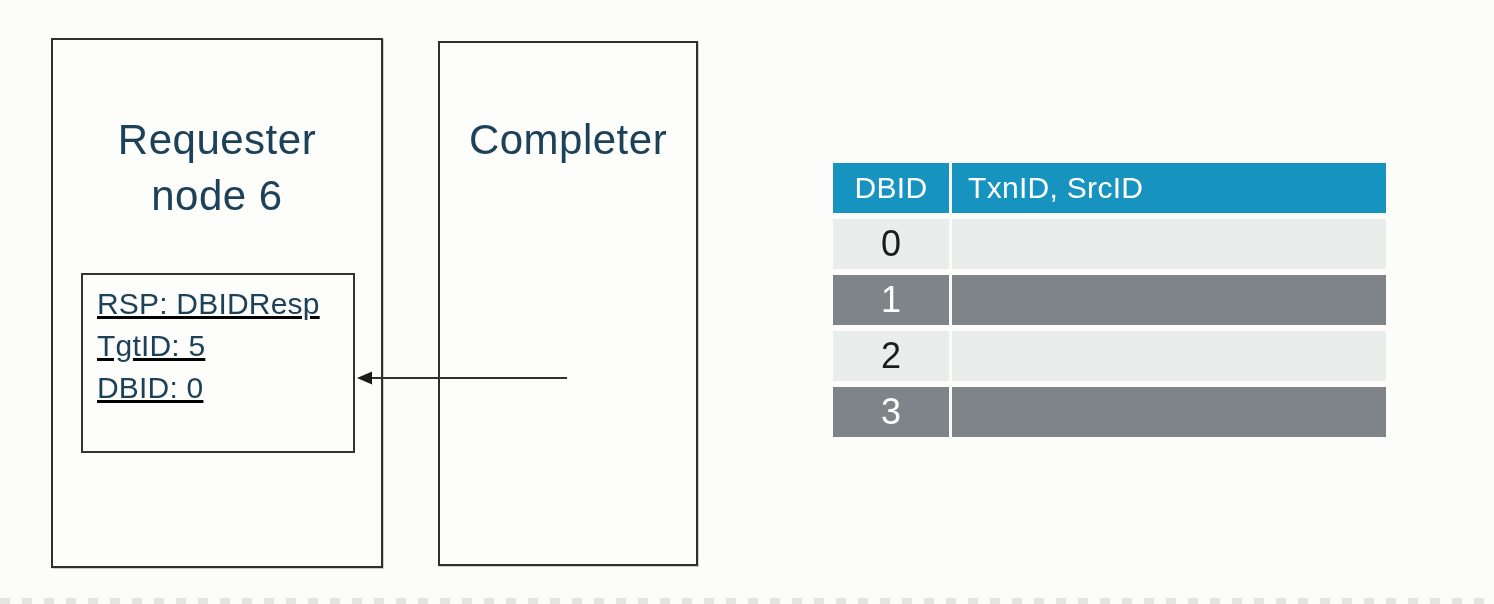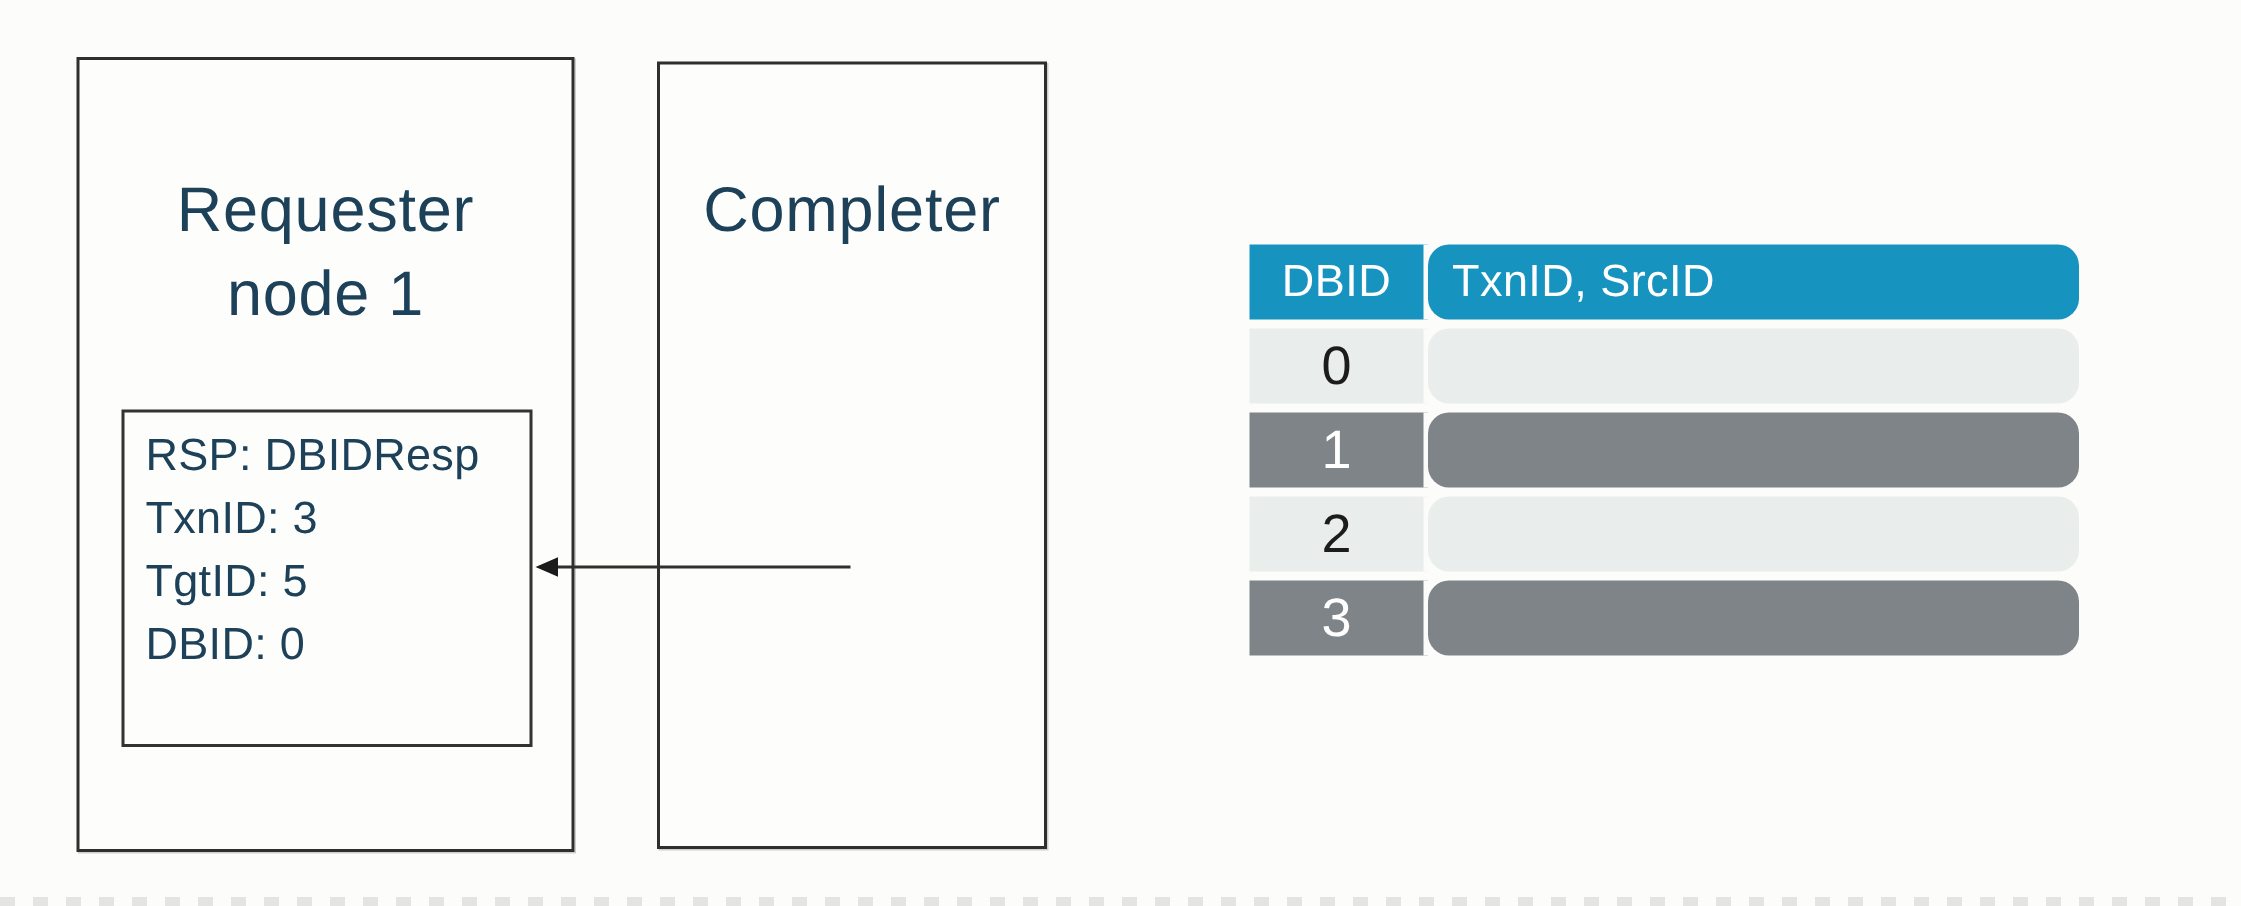--- a/index.html
+++ b/index.html
@@ -33,25 +33,26 @@
     letter-spacing: 0.5px;
   }
   #requester-box .node-title { top: 72px; }
   #completer-box .node-title { top: 69px; }
   .node-title span { display: block; }
 
   
   .message-box {
     position: absolute;
     left: 81px; top: 273px;
-    width: 274px; height: 225px;
+    width: 274px; height: 180px;
     background: #fdfdfc;
     border: 2px solid #333333;
     padding: 8px 0 18px 14px;
     z-index: 3;
+    text-decoration: underline;
   }
   .msg-line {
     color: #1d4159;
     font-size: 30px;
     line-height: 42px;
     letter-spacing: 0.2px;
     white-space: nowrap;
   }
 
   
@@ -82,21 +83,20 @@
   }
   .cell.col1 {
     width: 119px;
     justify-content: center;
     border-right: 3px solid #fbfbf9;
   }
   .cell.col2 {
     flex: 1;
     padding-left: 16px;
     justify-content: flex-start;
-    border-radius: 14px;
   }
   .t-head .cell {
     background: #1793bf;
     color: #ffffff;
     font-size: 30px;
     letter-spacing: 0.3px;
   }
   .t-body-light .cell { background: #e9edeb; color: #1c1c1c; }
   .t-body-dark  .cell { background: #7f8488; color: #ffffff; }
   .t-body-light .cell.col1, .t-body-dark .cell.col1 { font-size: 36px; }
@@ -112,33 +112,32 @@
   }
 </style>
 </head>
 <body>
 
 <div class="canvas">
 
   <div class="node-box" id="requester-box">
     <div class="node-title">
       <span>Requester</span>
-      <span>node 1</span>
+      <span>node 6</span>
     </div>
   </div>
 
   <div class="node-box" id="completer-box">
     <div class="node-title">
       <span>Completer</span>
     </div>
   </div>
 
   <div class="message-box">
     <div class="msg-line">RSP: DBIDResp</div>
-    <div class="msg-line">TxnID: 3</div>
     <div class="msg-line">TgtID: 5</div>
     <div class="msg-line">DBID: 0</div>
   </div>
 
   <svg class="arrow-svg" viewBox="0 0 216 20">
     <line x1="212" y1="10" x2="12" y2="10" stroke="#2f2f2f" stroke-width="2"></line>
     <polygon points="2,10 17,3.5 17,16.5" fill="#1a1a1a"></polygon>
   </svg>
 
   <div class="dbid-table">

